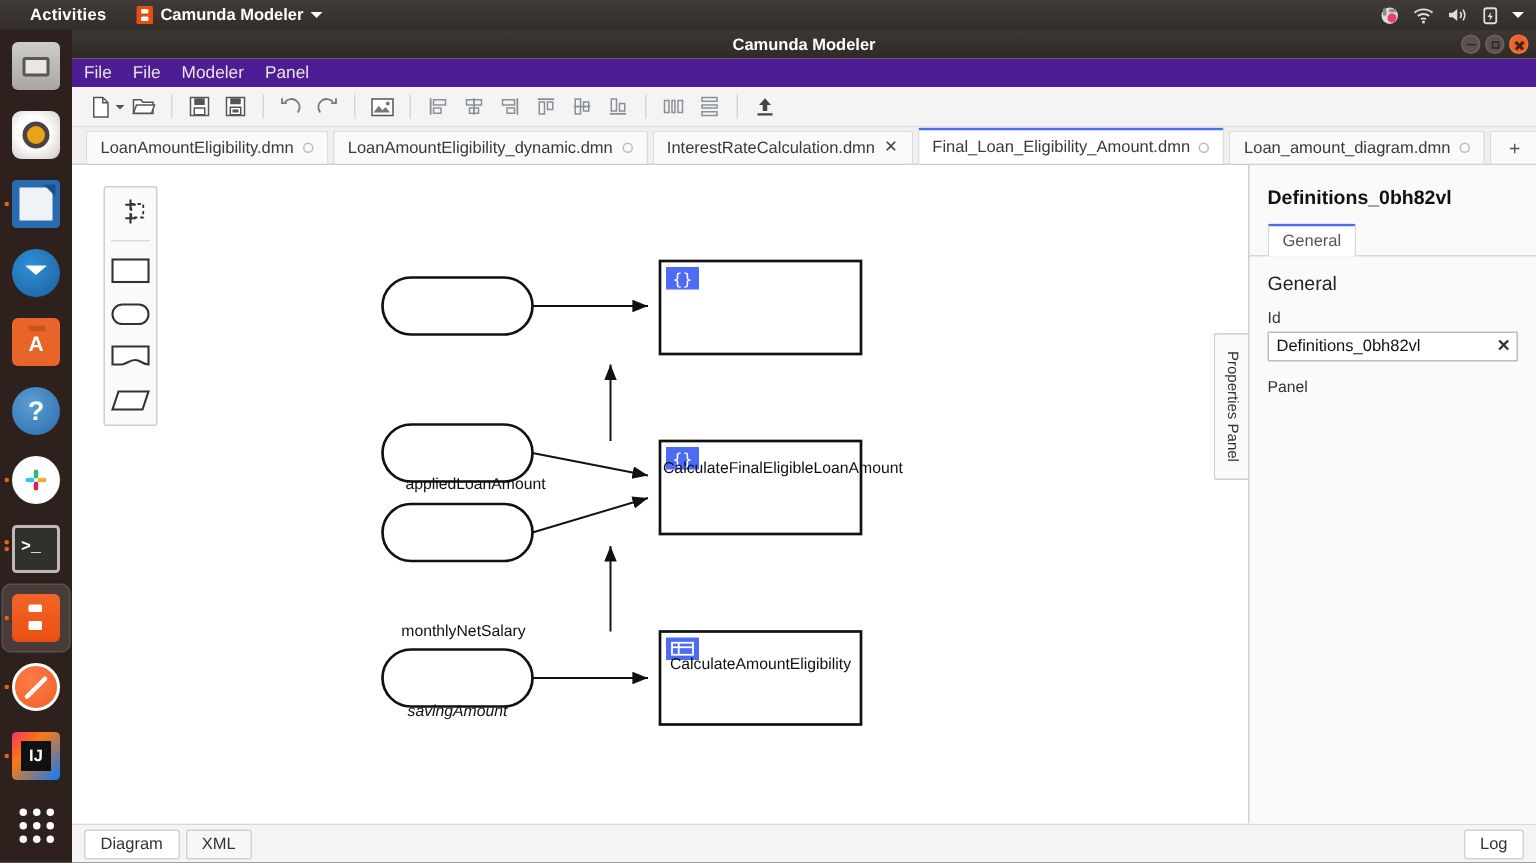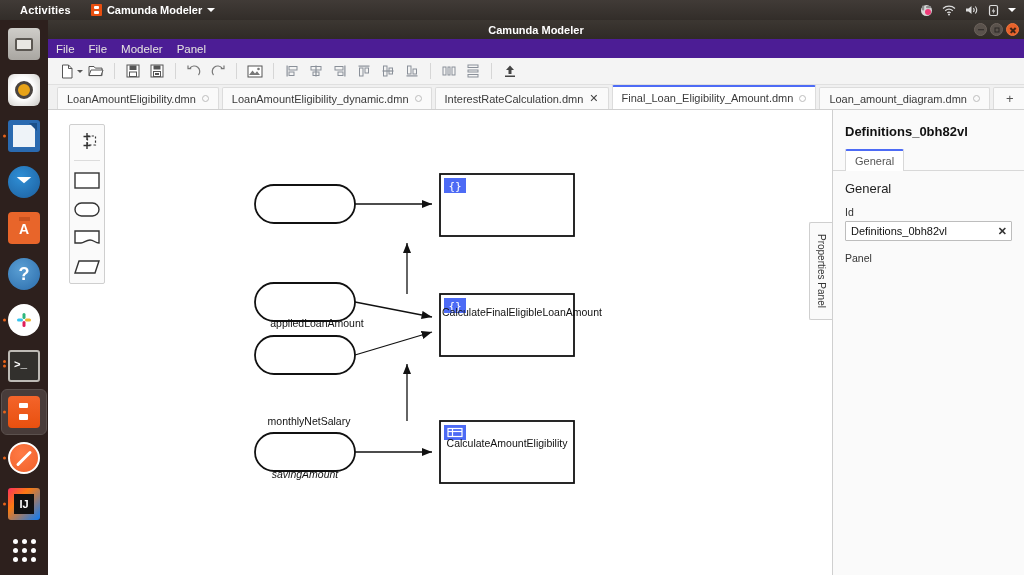--- a/index.html
+++ b/index.html
@@ -622,14 +622,19 @@
           <div class="prop-field">
             <input type="text" value="Definitions_0bh82vl" style="">
             <span class="clear-x">✕</span>
           </div>
 
           <div class="prop-label">Panel</div>
         </div>
       </div>
     </div>
 
+    <div class="statusbar">
+      <div class="sb-tab sel">Diagram</div>
+      <div class="sb-tab alt">XML</div>
+      <div class="sb-tab sb-right">Log</div>
+    </div>
   </div>
 </div>
 
 </body></html>

